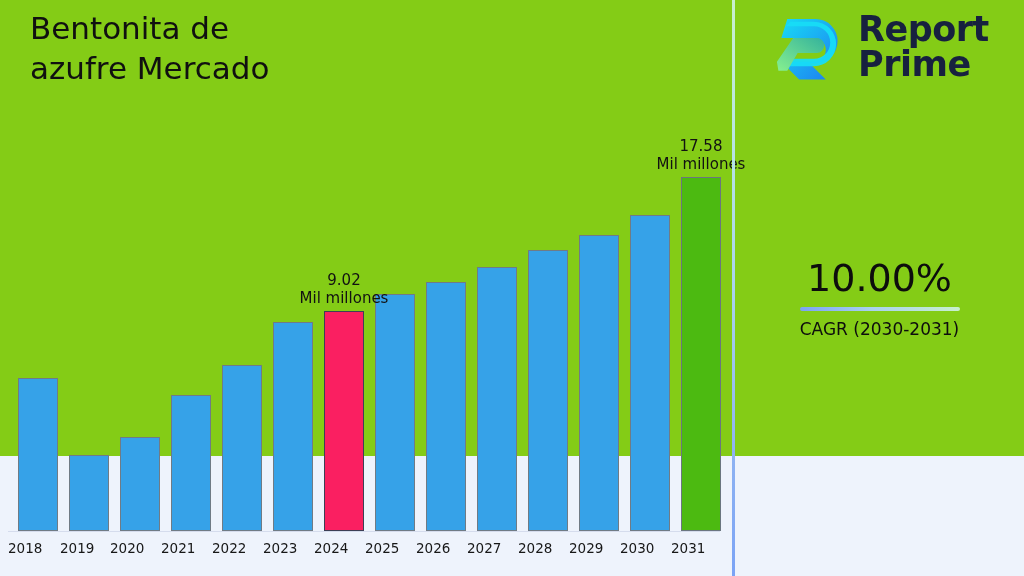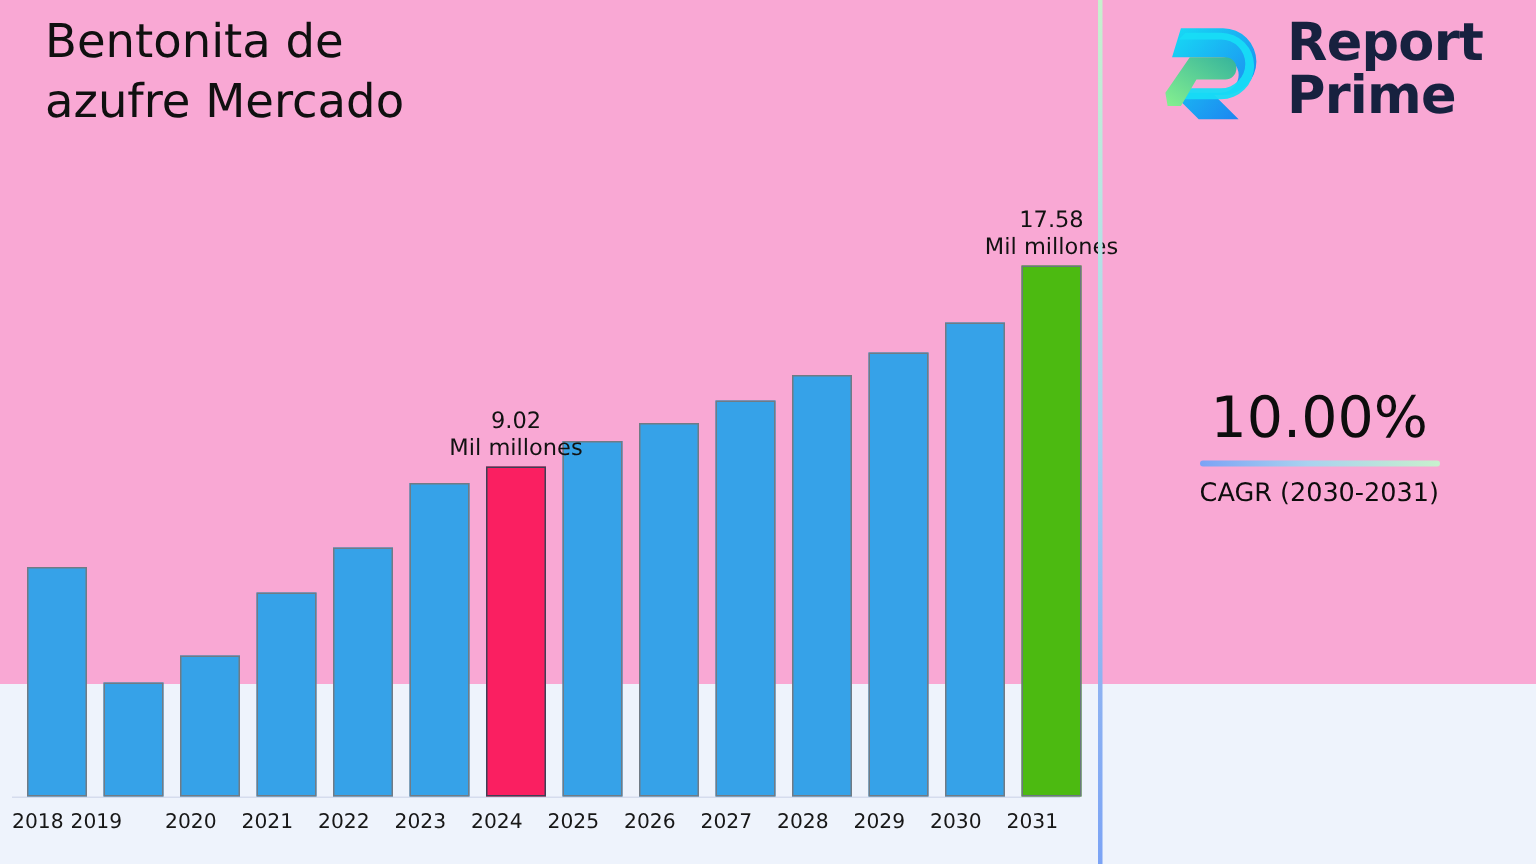--- a/index.html
+++ b/index.html
@@ -11,21 +11,21 @@
     height: 576px;
     background: #eef3fc;
     font-family: "DejaVu Sans", "Liberation Sans", sans-serif;
     overflow: hidden;
     position: relative;
   }
   #root {
     position: relative;
     width: 1024px;
     height: 456px;
-    background: #f9a8d4;
+    background: #84cc16;
     text-decoration: underline;
   }
 
   
   .left-panel {
     position: absolute;
     left: 0; top: 0;
     width: 733px;
     height: 576px;
   }
@@ -179,21 +179,21 @@
           <div class="bar green" title="2031: 17.58 Mil millones" style="left: 681px; width: 40px; height: 354px;"></div>
         </div>
       <div id="labels-layer">
           <div class="bar-label" style="left: 284px; width: 120px; top: 271px;">9.02
 Mil millones</div>
           <div class="bar-label" style="left: 641px; width: 120px; top: 137px;">17.58
 Mil millones</div>
         </div>
       <div id="ticks-layer">
           <div class="tick-label" style="left: 8px;">2018</div>
-          <div class="tick-label" style="left: 47px;">2019</div>
+          <div class="tick-label" style="left: 60px;">2019</div>
           <div class="tick-label" style="left: 110px;">2020</div>
           <div class="tick-label" style="left: 161px;">2021</div>
           <div class="tick-label" style="left: 212px;">2022</div>
           <div class="tick-label" style="left: 263px;">2023</div>
           <div class="tick-label" style="left: 314px;">2024</div>
           <div class="tick-label" style="left: 365px;">2025</div>
           <div class="tick-label" style="left: 416px;">2026</div>
           <div class="tick-label" style="left: 467px;">2027</div>
           <div class="tick-label" style="left: 518px;">2028</div>
           <div class="tick-label" style="left: 569px;">2029</div>

